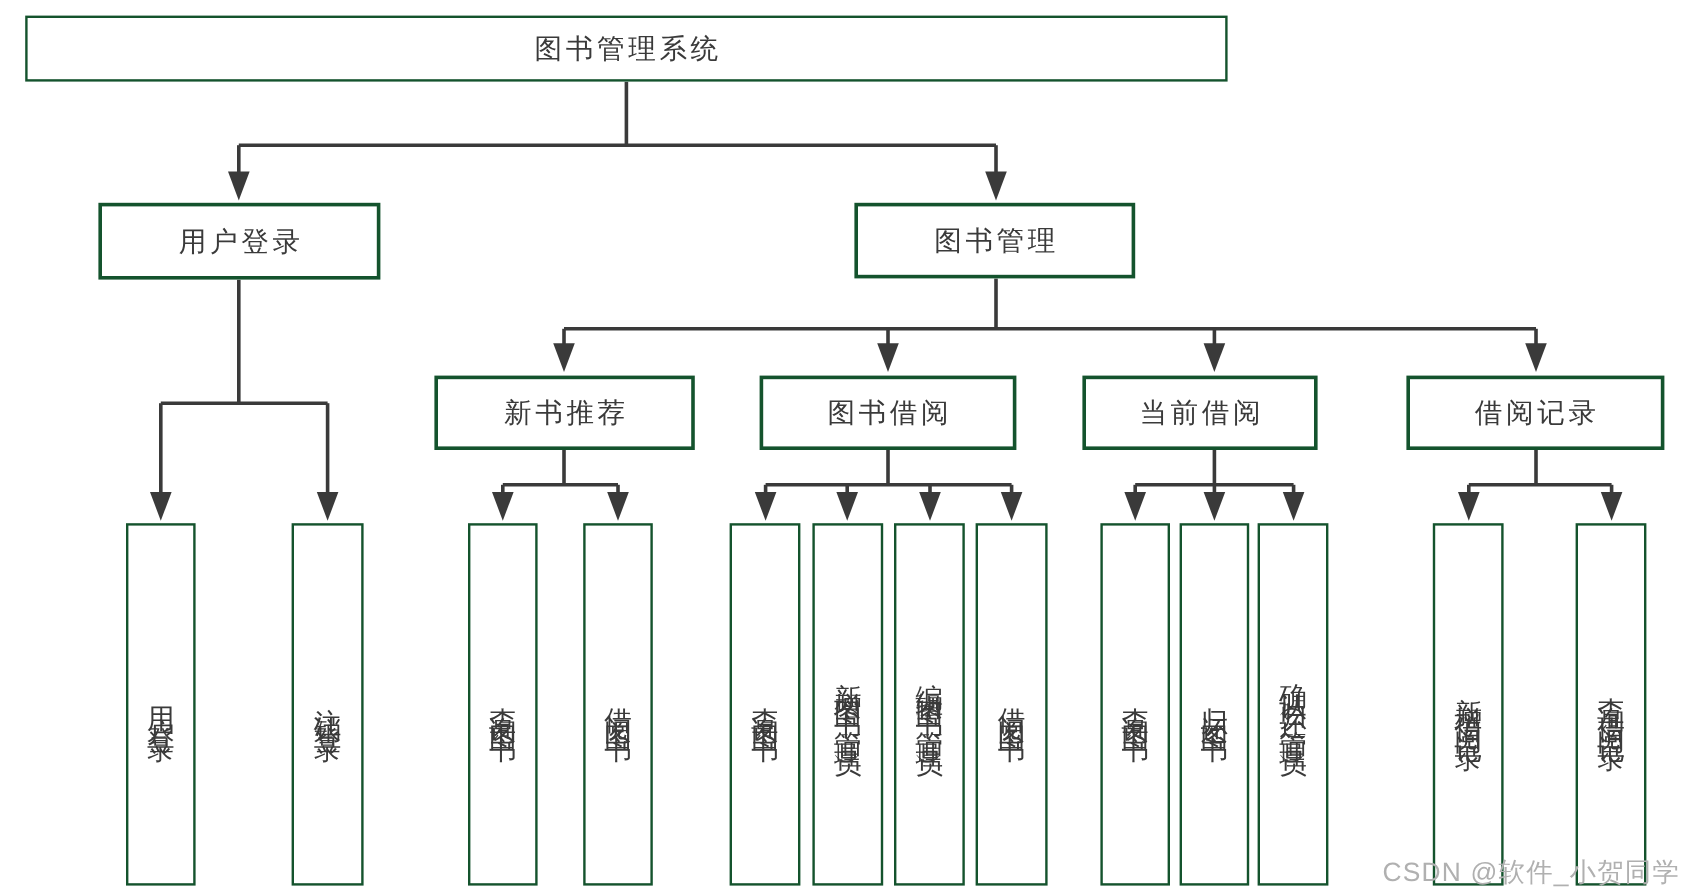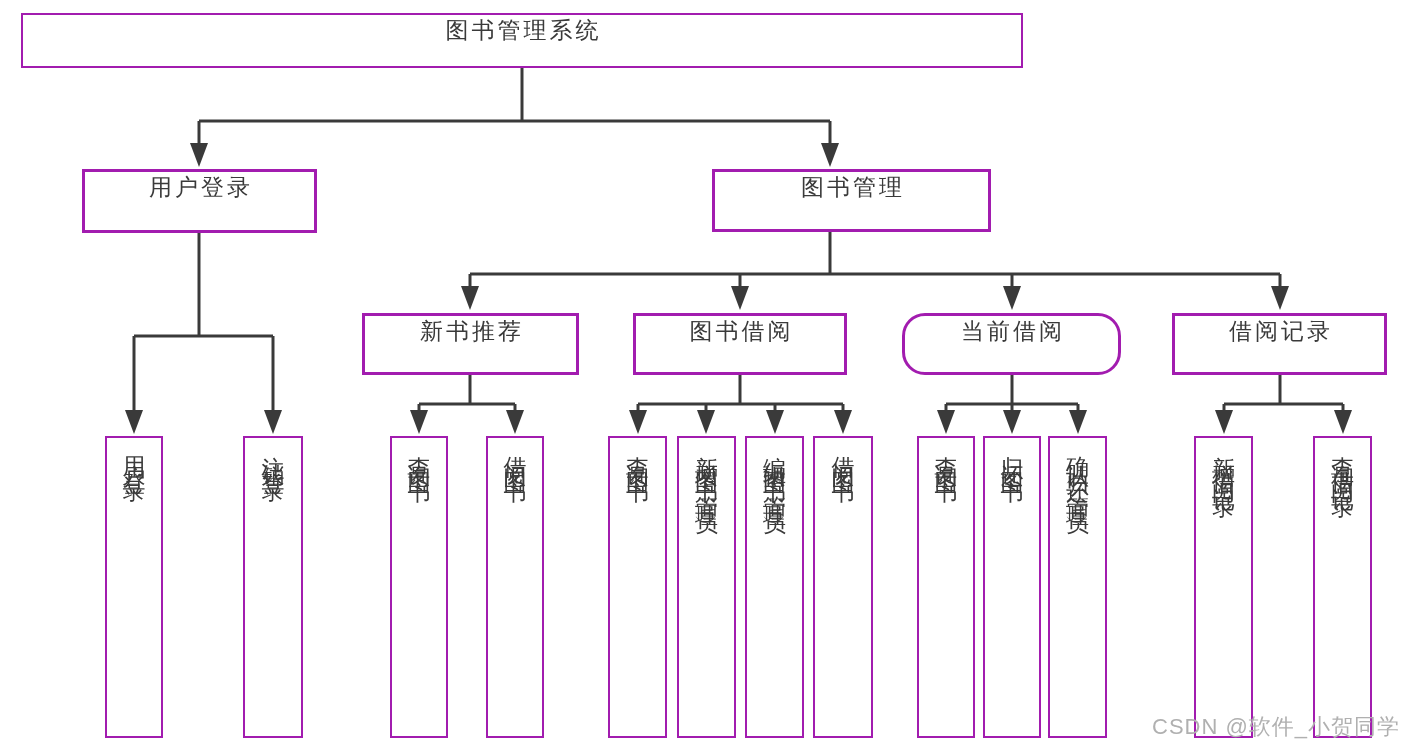--- a/index.html
+++ b/index.html
@@ -8,23 +8,23 @@
     width:1405px;height:747px;
     background:#ffffff;
     font-family:"Liberation Sans","DejaVu Sans",sans-serif;
     color:#3a3a3a;
     overflow:hidden;
   }
   .connectors{position:absolute;left:0;top:0;width:1405px;height:747px;pointer-events:none;}
   .box{
     position:absolute;
     background:#ffffff;
-    border:3px solid #a21caf;
+    border:3px solid #14532d;
     box-sizing:border-box;
-    display:flex;align-items:flex-start;justify-content:center;
+    display:flex;align-items:center;justify-content:center;
     z-index:2;
   }
   .box--thin{border-width:2px;}
   .hlabel{font-size:23px;letter-spacing:3px;white-space:nowrap;color:#3a3a3a;text-indent:3px;}
   .leaf{border-width:2px;}
   .vlabel{
     writing-mode:vertical-rl;
     text-orientation:mixed;
     font-size:23px;
     letter-spacing:8px;
@@ -114,31 +114,31 @@
     </g>
   </svg>
 
   <div class="box box--thin" style="left:21px;top:13px;width:1002px;height:55px;">
     <span class="hlabel">图书管理系统</span>
   </div>
 
   <div class="box" style="left:82px;top:169px;width:235px;height:64px;">
     <span class="hlabel">用户登录</span>
   </div>
-  <div class="box" style="left:712px;top:169px;width:279px;height:63px;">
+  <div class="box" style="left:712px;top:169px;width:234px;height:63px;">
     <span class="hlabel">图书管理</span>
   </div>
 
   <div class="box" style="left:362px;top:313px;width:217px;height:62px;">
     <span class="hlabel">新书推荐</span>
   </div>
   <div class="box" style="left:633px;top:313px;width:214px;height:62px;">
     <span class="hlabel">图书借阅</span>
   </div>
-  <div class="box" style="left:902px;top:313px;width:219px;height:62px;border-radius:23px;">
+  <div class="box" style="left:902px;top:313px;width:196px;height:62px;">
     <span class="hlabel">当前借阅</span>
   </div>
   <div class="box" style="left:1172px;top:313px;width:215px;height:62px;">
     <span class="hlabel">借阅记录</span>
   </div>
 
   <div class="box leaf" style="left:105px;top:436px;width:58px;height:302px;">
     <span class="vlabel">用户登录</span>
   </div>
   <div class="box leaf" style="left:243px;top:436px;width:60px;height:302px;">

